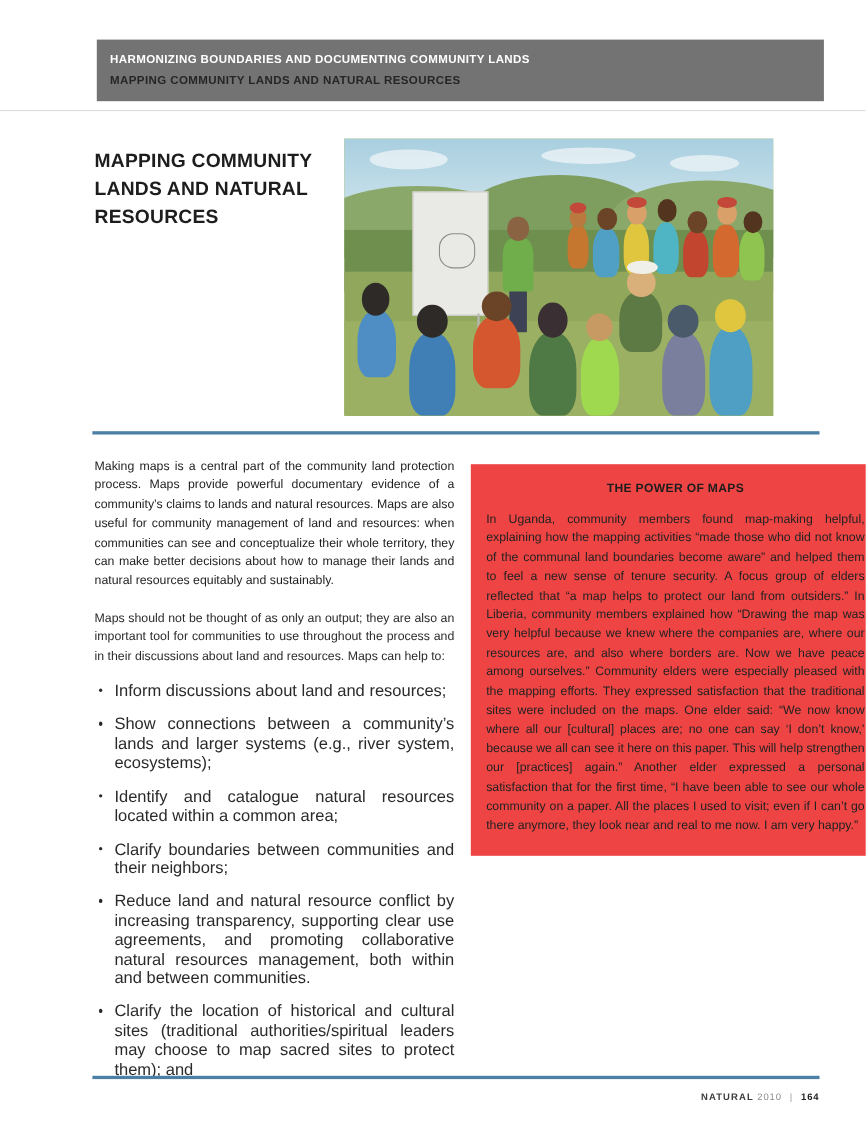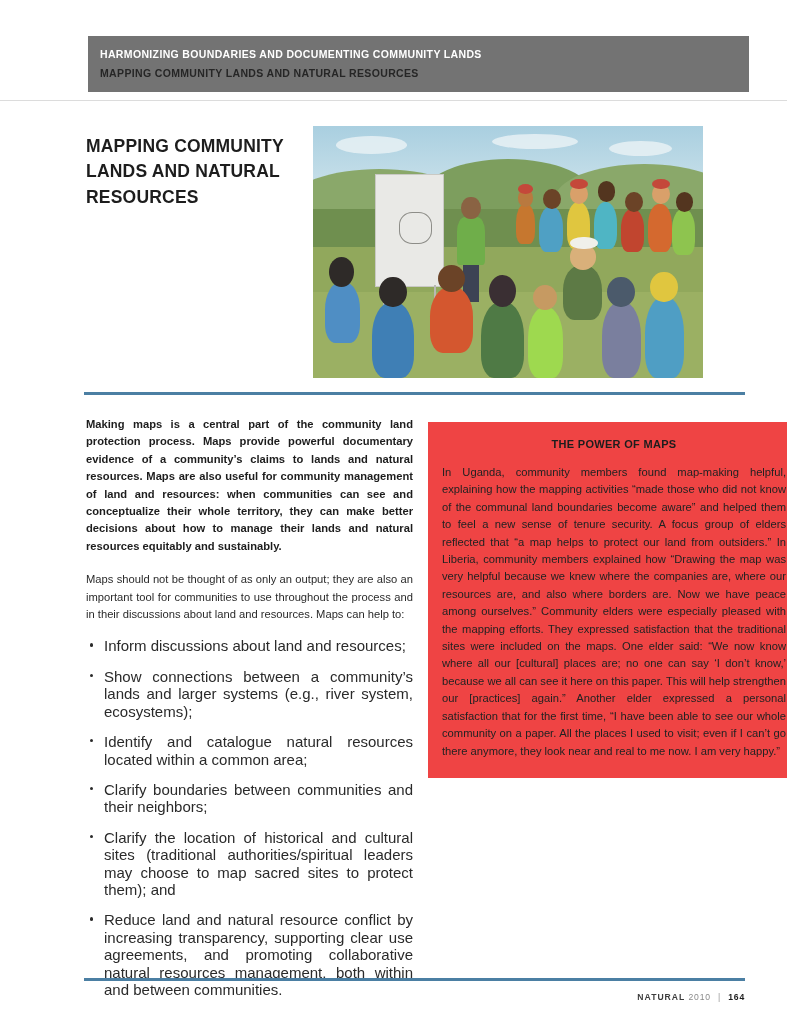--- a/index.html
+++ b/index.html
@@ -151,21 +151,21 @@
   
   .main-col {
     position: absolute;
     left: 86px;
     top: 416px;
     width: 327px;
   }
   .lead-para {
     font-size: 11.2px;
     line-height: 17.4px;
-    font-weight: bold;
+    font-weight: normal;
     text-align: justify;
     color: #1d1d1d;
     margin: 0 0 16px 0;
   }
   .body-para {
     font-size: 11.2px;
     line-height: 17.4px;
     text-align: justify;
     color: #2a2a2a;
     margin: 0 0 14px 0;
@@ -335,25 +335,25 @@
     <li class="bullet-item">
       <span class="bullet-dot"></span>
       <span>Identify and catalogue natural resources located within a common area;</span>
     </li>
     <li class="bullet-item">
       <span class="bullet-dot"></span>
       <span>Clarify boundaries between communities and their neighbors;</span>
     </li>
     <li class="bullet-item">
       <span class="bullet-dot"></span>
+      <span>Reduce land and natural resource conflict by increasing transparency, supporting clear use agreements, and promoting collaborative natural resources management, both within and between communities.</span>
+    </li>
+    <li class="bullet-item">
+      <span class="bullet-dot"></span>
       <span>Clarify the location of historical and cultural sites (traditional authorities/spiritual leaders may choose to map sacred sites to protect them); and</span>
-    </li>
-    <li class="bullet-item">
-      <span class="bullet-dot"></span>
-      <span>Reduce land and natural resource conflict by increasing transparency, supporting clear use agreements, and promoting collaborative natural resources management, both within and between communities.</span>
     </li>
   </ul>
 </div>
 
 <aside class="callout">
   <h2 class="callout-title">THE POWER OF MAPS</h2>
   <p class="callout-body">In Uganda, community members found map-making helpful, explaining how the mapping activities “made those who did not know of the communal land boundaries become aware” and helped them to feel a new sense of tenure security. A focus group of elders reflected that “a map helps to protect our land from outsiders.” In Liberia, community members explained how “Drawing the map was very helpful because we knew where the companies are, where our resources are, and also where borders are. Now we have peace among ourselves.” Community elders were especially pleased with the mapping efforts. They expressed satisfaction that the traditional sites were included on the maps. One elder said: “We now know where all our [cultural] places are; no one can say ‘I don’t know,’ because we all can see it here on this paper. This will help strengthen our [practices] again.” Another elder expressed a personal satisfaction that for the first time, “I have been able to see our whole community on a paper. All the places I used to visit; even if I can’t go there anymore, they look near and real to me now. I am very happy.”</p>
 </aside>
 
 <div class="rule-bottom"></div>

